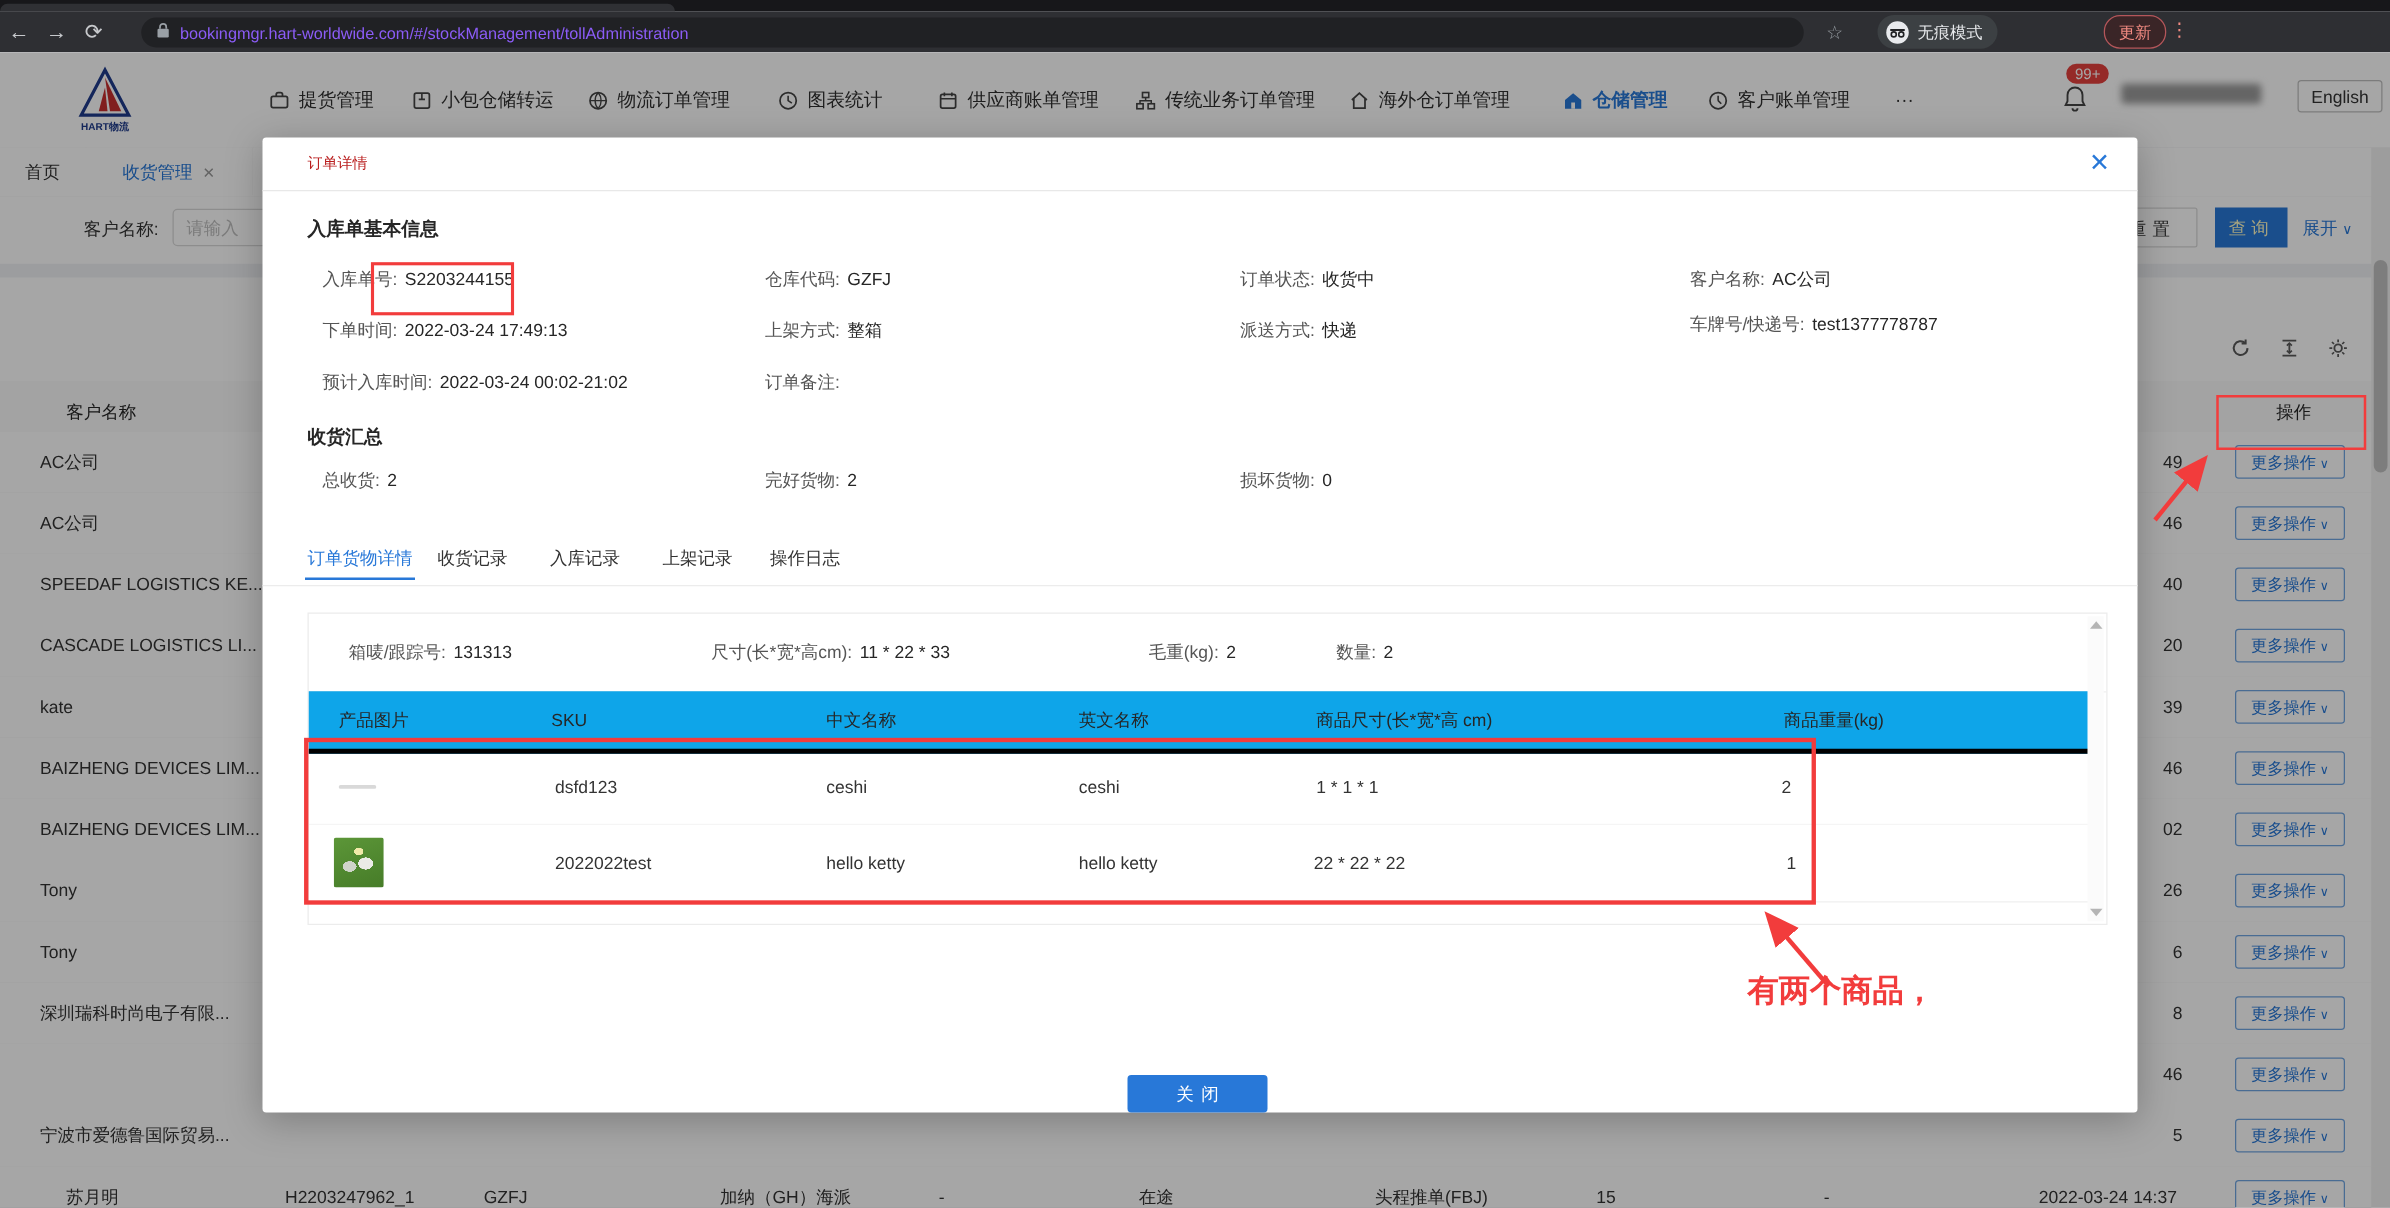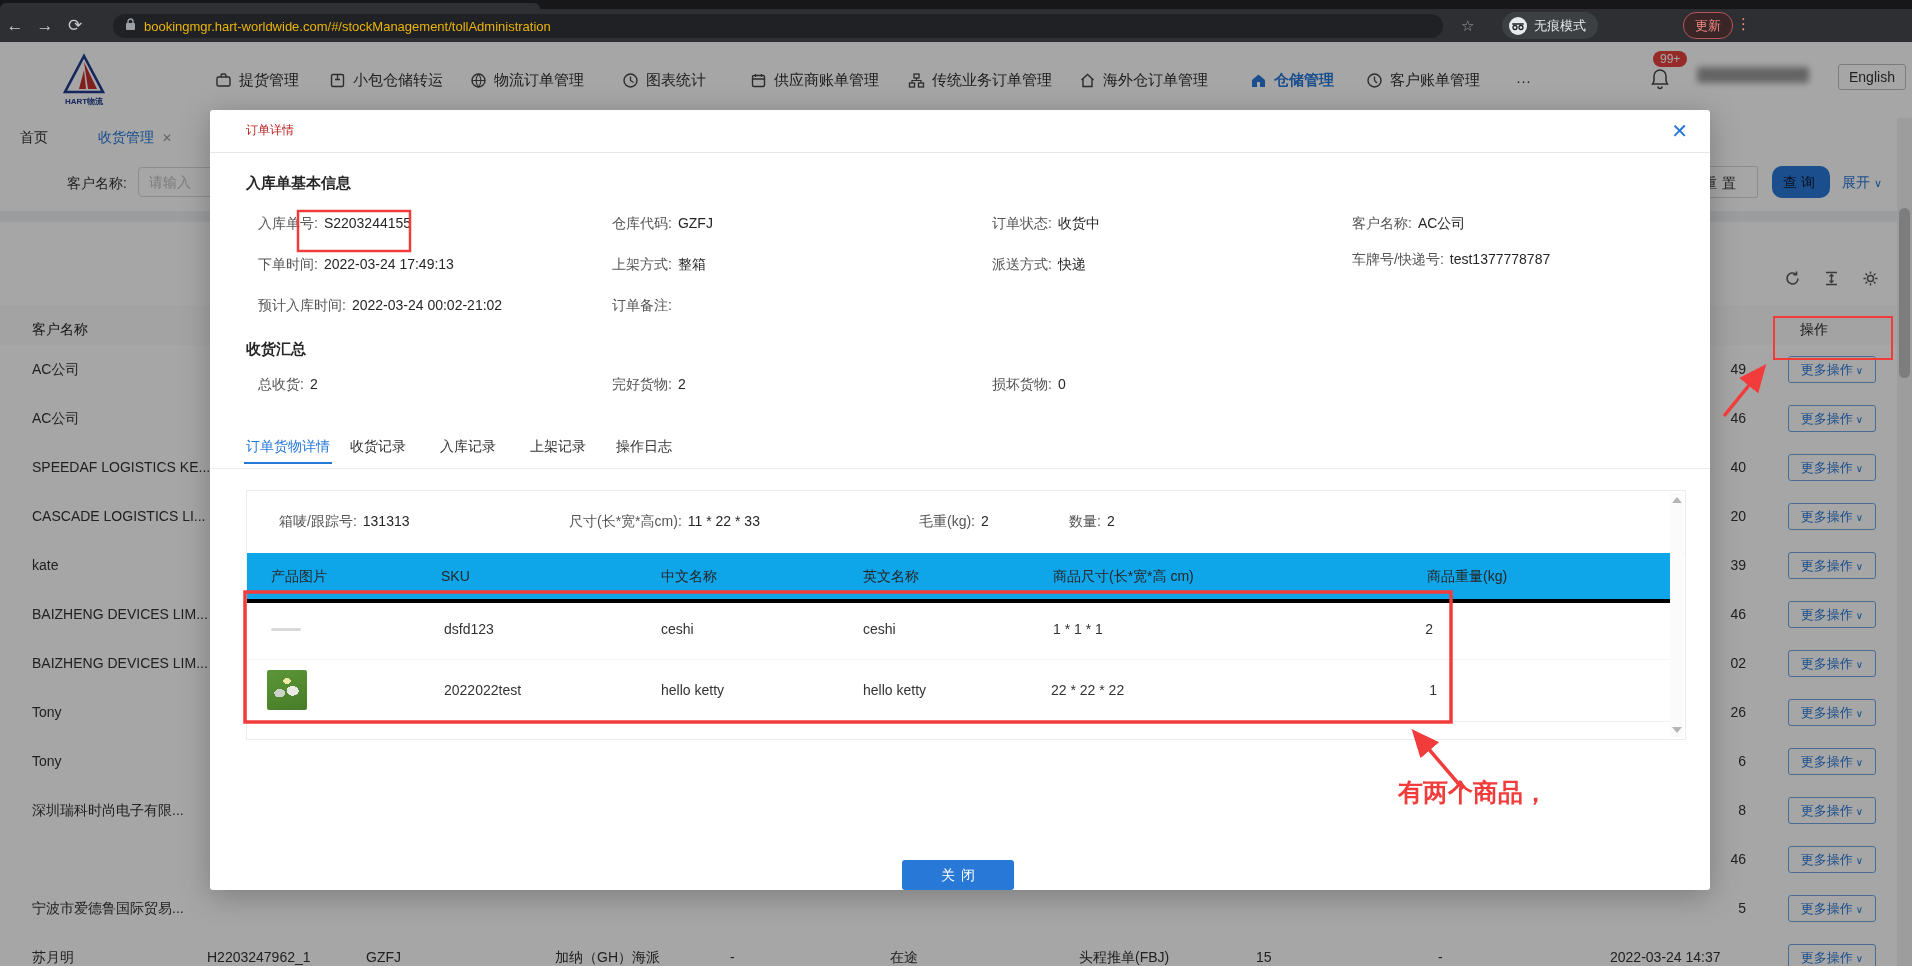--- a/index.html
+++ b/index.html
@@ -5,21 +5,21 @@
   html,body{margin:0;padding:0;background:#000;}
   .screen{position:relative;width:1912px;height:966px;overflow:hidden;
           font-family:"Liberation Sans","DejaVu Sans",sans-serif;font-size:14px;color:#333;background:#f0f2f5;}
 
   
   .tabstrip{position:absolute;left:0;top:0;width:100%;height:9px;background:#17171a;}
   .tabstrip .toptab{position:absolute;left:253;top:3px;width:540px;height:6px;background:#2f3034;border-radius:6px 6px 0 0;}
   .toolbar{position:absolute;left:0;top:9px;width:100%;height:33px;background:#2e2f33;display:flex;align-items:center;}
   .navbtn{color:#c7c9cc;font-size:17px;width:30px;text-align:center;cursor:default;}
   .urlbar{position:absolute;left:113px;top:5px;width:1330px;height:24px;background:#202124;border-radius:12px;
-          display:flex;align-items:center;color:#eab308;font-size:13px;}
+          display:flex;align-items:center;color:#8b5cf6;font-size:13px;}
   .urlbar .lock{margin:0 8px 0 12px;}
   .star{position:absolute;left:1461px;top:8px;color:#9aa0a6;font-size:15px;}
   .incog{position:absolute;left:1502px;top:3px;height:27px;background:#3c4043;border-radius:14px;display:flex;align-items:center;
          color:#e8eaed;font-size:13px;padding:0 12px 0 6px;}
   .incog svg{margin-right:6px;}
   .updatepill{position:absolute;left:1683px;top:3px;height:25px;border:1px solid #b4565a;background:#3a2527;border-radius:13px;
          color:#f28b82;font-size:13px;display:flex;align-items:center;padding:0 11px;}
   .browser-menu{position:absolute;left:1736px;top:6px;color:#f28b82;font-size:15px;letter-spacing:1px;}
 
   
@@ -40,35 +40,35 @@
   .ptab.active{color:#2878d8;}
   .ptab .x{color:#999;font-size:12px;margin-left:8px;}
 
   .filtercard{position:absolute;left:0;top:115px;width:1912px;height:54px;background:#fff;}
   .f-label{position:absolute;left:67px;top:18px;color:#333;}
   .f-input{position:absolute;left:138px;top:10px;width:180px;height:30px;border:1px solid #d9d9d9;border-radius:4px;
            font-size:14px;color:#333;padding:0 10px;box-sizing:border-box;background:#fff;font-family:inherit;}
   .f-input::placeholder{color:#bfbfbf;}
   .btn-reset{position:absolute;left:1686px;top:9px;width:72px;height:32px;background:#fff;border:1px solid #d9d9d9;border-radius:2px;
            color:#333;font-size:14px;letter-spacing:5px;text-align:center;line-height:32px;box-sizing:border-box;}
-  .btn-query{position:absolute;left:1772px;top:9px;width:58px;height:32px;background:#2878d8;border:none;border-radius:10px;
-           color:#0f172a;font-size:14px;letter-spacing:4px;text-align:center;line-height:32px;}
+  .btn-query{position:absolute;left:1772px;top:9px;width:58px;height:32px;background:#2878d8;border:none;border-radius:0;
+           color:#fef9c3;font-size:14px;letter-spacing:4px;text-align:center;line-height:32px;}
   .lnk-expand{position:absolute;left:1842px;top:17px;color:#2878d8;font-size:14px;}
 
   .tablecard{position:absolute;left:0;top:180px;width:1912px;height:744px;background:#fff;}
   .ticons{position:absolute;top:48px;display:flex;gap:22px;color:#595959;}
   .bgt-header{position:absolute;left:0;top:83px;width:1912px;height:40px;background:#fafafa;border-bottom:1px solid #ebebeb;
               line-height:40px;color:#262626;}
   .bgrow{position:absolute;left:0;width:1912px;height:49px;border-bottom:1px solid #efefef;background:#fff;}
   .bgrow .cname{position:absolute;left:32px;top:0;line-height:49px;white-space:nowrap;}
   .bgrow .frag{position:absolute;left:1700px;top:0;width:46px;line-height:49px;text-align:right;}
   .more-btn{position:absolute;left:1788px;top:11px;width:88px;height:27px;border:1px solid #71a6e2;border-radius:3px;background:#fff;
             color:#2878d8;font-size:13px;text-align:center;line-height:25px;box-sizing:border-box;white-space:nowrap;}
   .more-btn .cv{font-size:10px;margin-left:3px;}
-  .cell{position:absolute;top:0;line-height:49px;white-space:nowrap;}
+  .cell{position:absolute;top:0;line-height:49px;white-space:nowrap;margin-left:21px;}
   .pgscroll{position:absolute;left:1897px;top:76px;width:15px;height:848px;background:#f1f1f1;}
   .pgthumb{position:absolute;left:2px;top:90px;width:11px;height:170px;background:#c1c1c1;border-radius:6px;}
 
   
   .overlay{position:absolute;left:0;top:42px;width:1912px;height:924px;background:rgba(0,0,0,.35);z-index:10;}
   .modal{position:absolute;left:210px;top:110px;width:1500px;height:780px;background:#fff;border-radius:3px;z-index:20;
          box-shadow:0 6px 30px rgba(0,0,0,.25);}
   .m-title{position:absolute;left:36px;top:12px;font-size:12px;color:#b91c1c;}
   .m-close{position:absolute;right:22px;top:11px;color:#2878d8;font-size:20px;cursor:pointer;line-height:20px;}
   .m-divider{position:absolute;left:0;top:42px;width:100%;height:1px;background:#e8e8e8;}

